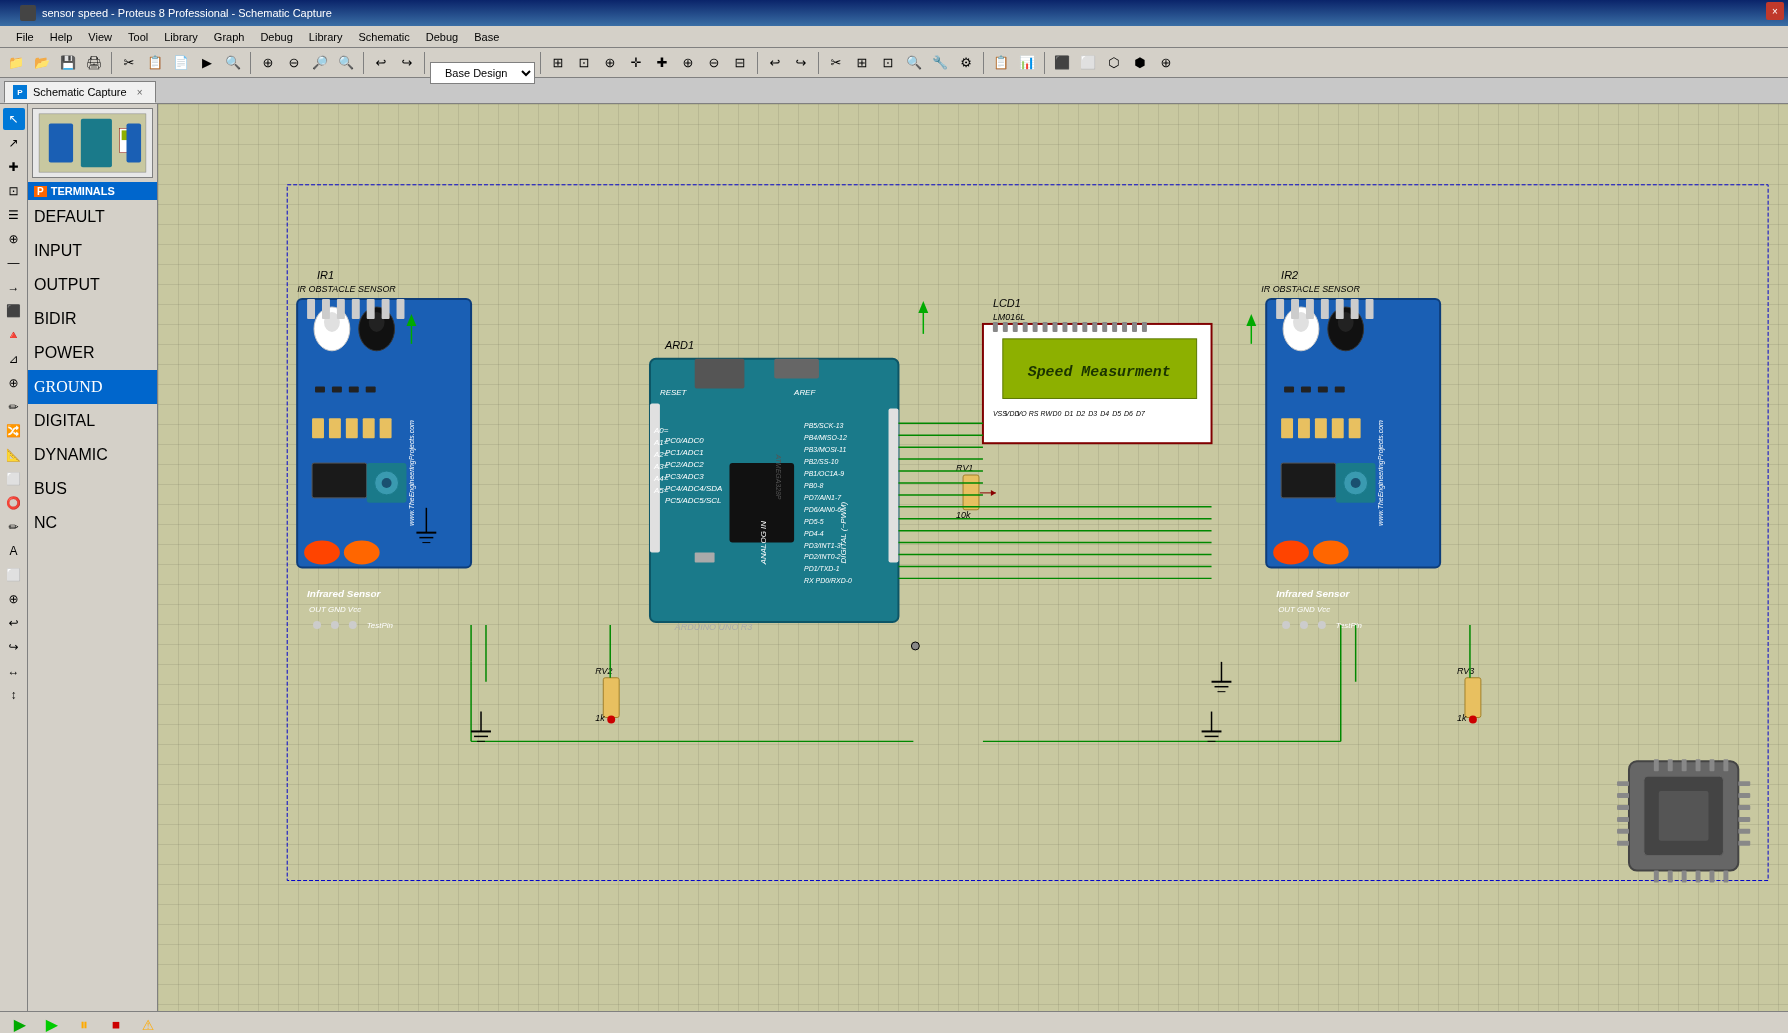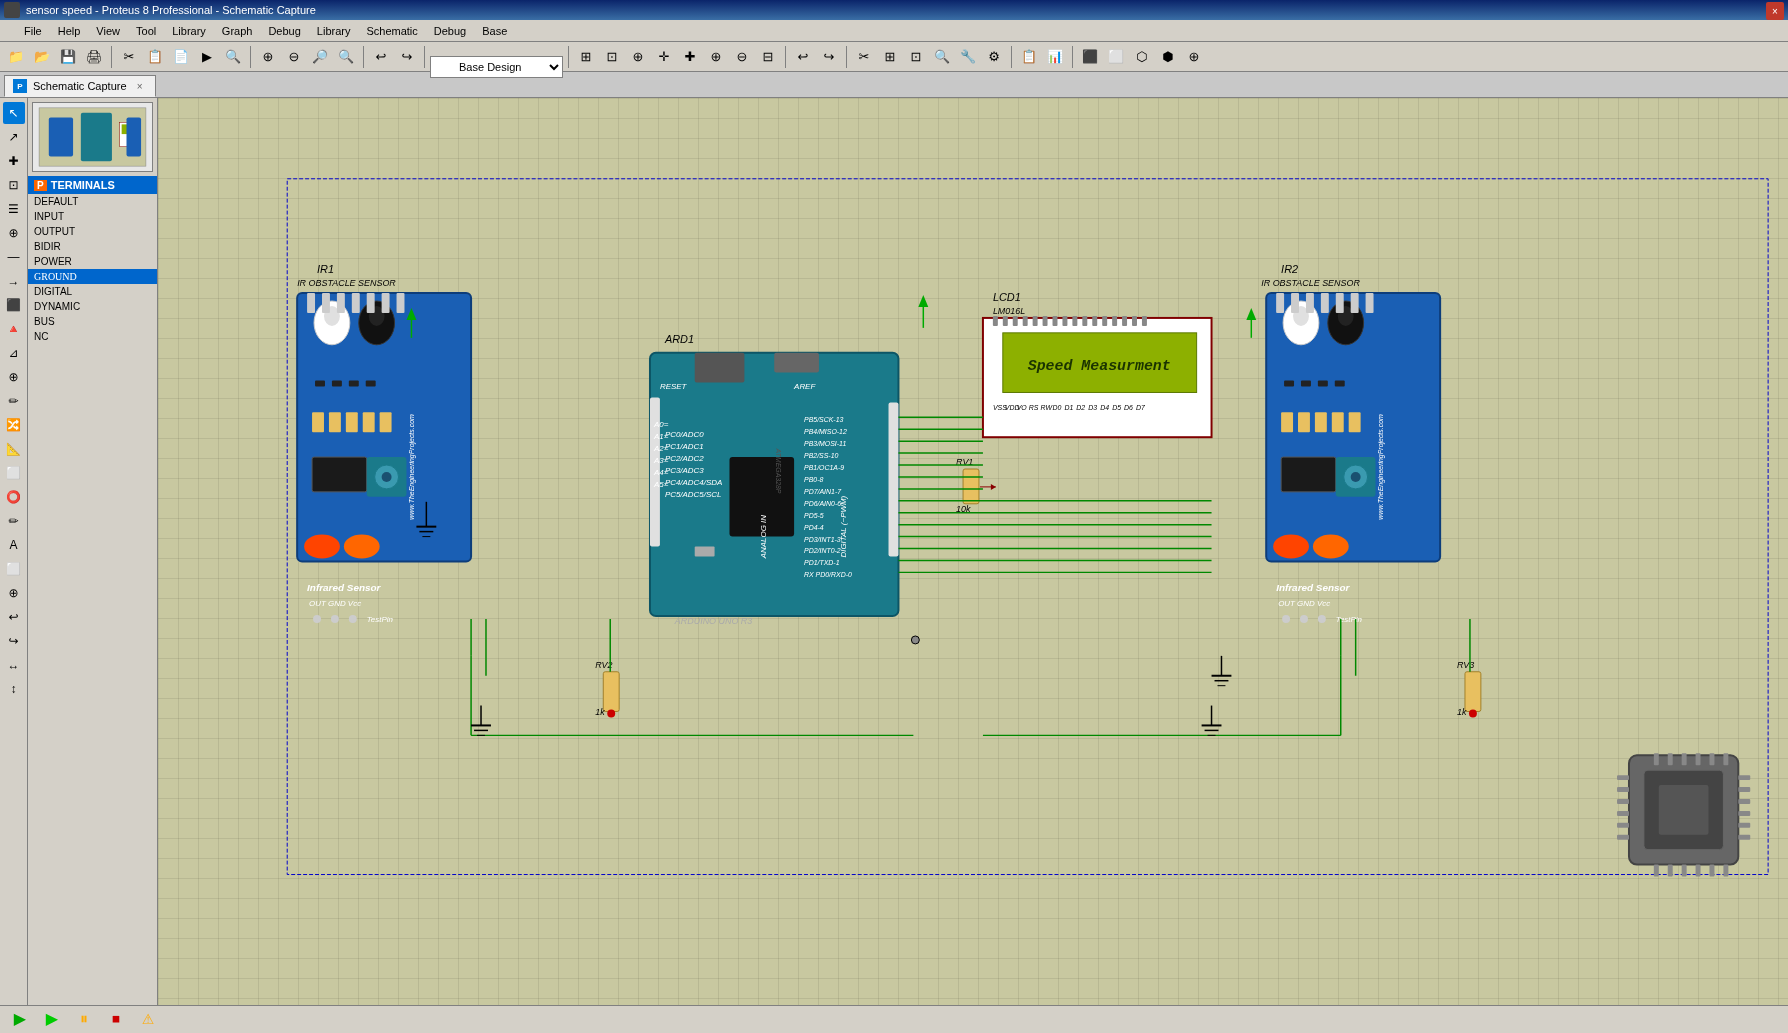--- a/index.html
+++ b/index.html
@@ -8,46 +8,46 @@
       height: 1033px;
       overflow: hidden;
       font-family: 'Segoe UI', Tahoma, sans-serif;
       font-size: 12px;
       background: #d4d0c8;
       position: relative;
     }
 
     
     #title-bar {
-      height: 20px;
+      height: 26px;
       background: linear-gradient(to bottom, #0a246a, #3a6ea5);
       color: white;
       display: flex;
       align-items: center;
-      padding: 0 4px;
+      padding: 0 20px;
       font-size: 11px;
       gap: 6px;
       position: relative;
     }
     #title-bar-icon { width: 16px; height: 16px; background: #444; border-radius: 2px; }
     #title-bar-close {
       position: absolute; right: 4px; top: 2px;
       width: 18px; height: 18px;
       background: #c0392b; color: white;
       display: flex; align-items: center; justify-content: center;
       cursor: pointer; font-size: 10px; border-radius: 2px;
     }
 
     
     #menu-bar {
       height: 22px;
       background: #d4d0c8;
       display: flex;
       align-items: center;
-      padding: 0 16px;
+      padding: 0 8px;
       border-bottom: 1px solid #808080;
     }
     .menu-item {
       padding: 2px 8px;
       font-size: 11px;
       cursor: pointer;
       color: #000;
     }
 
     
@@ -70,21 +70,21 @@
     }
     .toolbar-separator {
       width: 1px; height: 22px;
       background: #808080;
       margin: 0 3px;
     }
     .toolbar-dropdown {
       height: 22px;
       background: white;
       border: 1px solid #808080;
-      padding: 0 24px;
+      padding: 0 10px;
       font-size: 11px;
       cursor: pointer;
       min-width: 100px;
       margin-top: 20px;
     }
 
     
     #tab-bar {
       height: 26px;
       background: #c8c8c8;
@@ -163,22 +163,22 @@
       background: #0066cc;
       color: white;
       padding: 3px 6px;
       font-size: 11px;
       font-weight: bold;
       display: flex;
       align-items: center;
       gap: 4px;
     }
     .component-item {
-      padding: 2px 6px;
-      font-size: 10px;
+      padding: 8px 6px;
+      font-size: 16px;
       cursor: pointer;
       color: #000;
     }
     .component-item.selected { background: #0066cc; color: white; font-family: Liberation Serif, serif; }
 
     
     #thumbnail-area {
       border: 1px solid #808080;
       margin: 4px;
       height: 70px;

